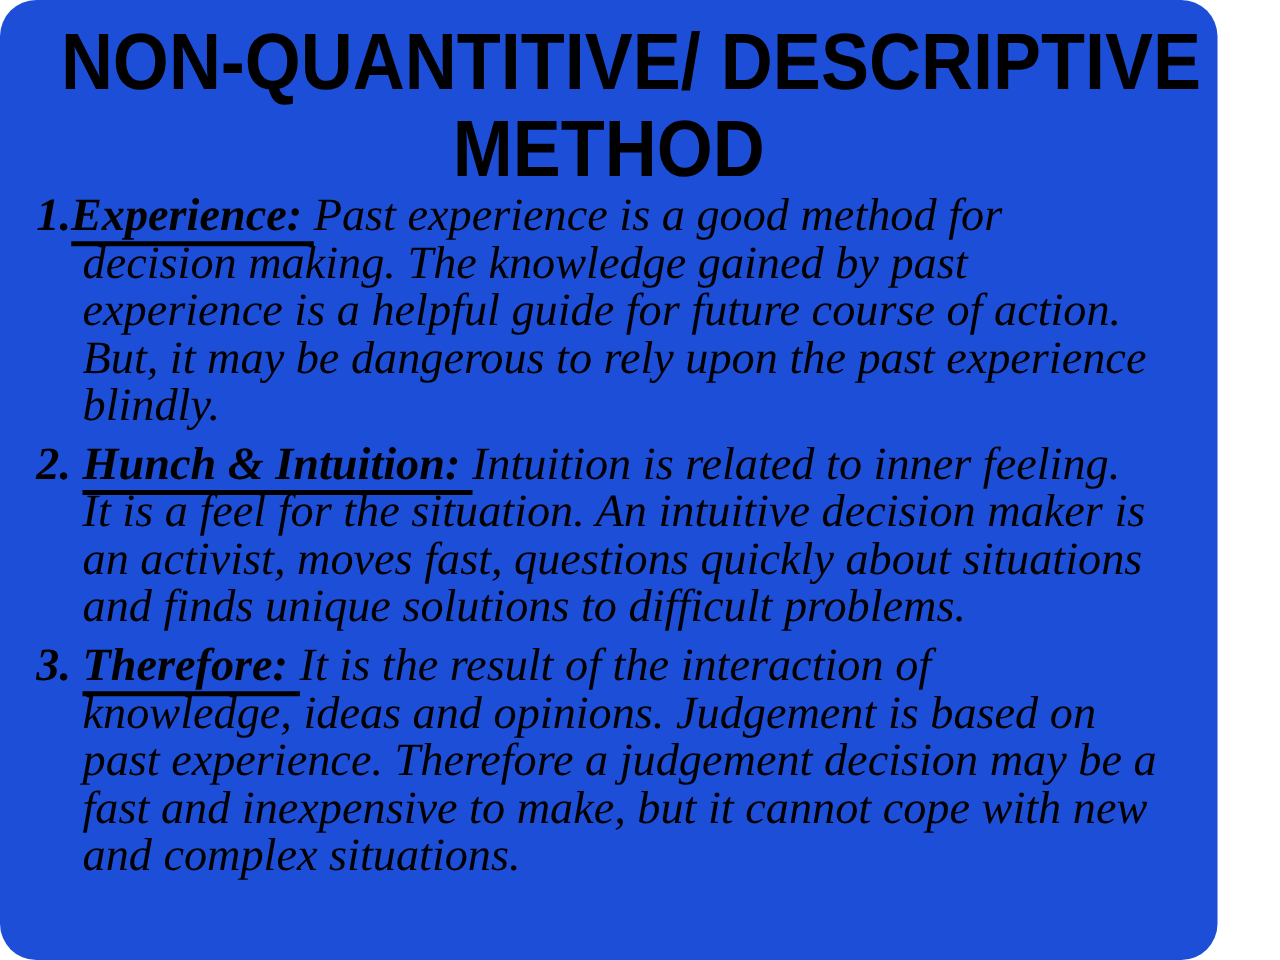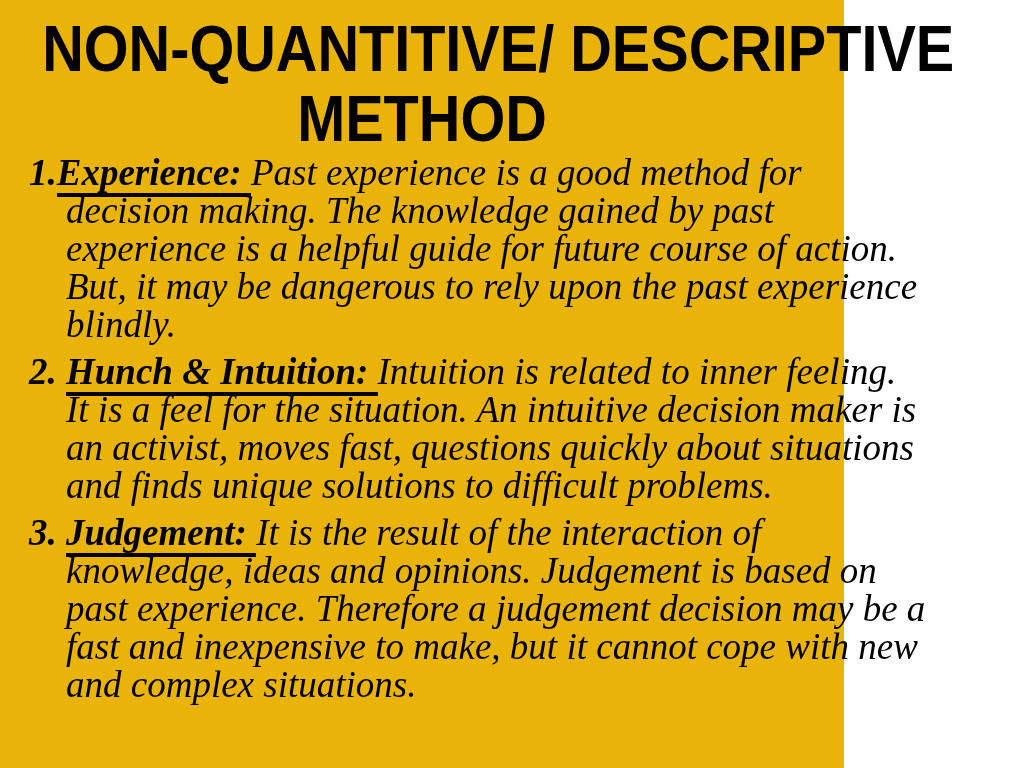--- a/index.html
+++ b/index.html
@@ -7,24 +7,25 @@
     padding: 0;
   }
   body {
     width: 1024px;
     height: 768px;
     background: #ffffff;
     overflow: hidden;
   }
   .slide {
     position: relative;
-    width: 844px;
+    width: 974px;
     height: 768px;
     color: #000000;
-    background: #eab308;
+    background: #1d4ed8;
+    border-radius: 29px;
   }
   .title {
     margin: 0;
     padding-top: 14px;
     font-family: "Liberation Sans", "DejaVu Sans", sans-serif;
     font-weight: bold;
     font-size: 64px;
     line-height: 70px;
     text-align: center;
     white-space: pre;            
@@ -67,19 +68,19 @@
   <div class="content">
     <p class="item"><span class="num">1.</span><span class="head">Experience: </span><span class="text">Past experience is a good method for
 decision making. The knowledge gained by past
 experience is a helpful guide for future course of action.
 But, it may be dangerous to rely upon the past experience
 blindly.</span></p>
     <p class="item"><span class="num">2. </span><span class="head">Hunch &amp; Intuition: </span><span class="text">Intuition is related to inner feeling.
 It is a feel for the situation. An intuitive decision maker is
 an activist, moves fast, questions quickly about situations
 and finds unique solutions to difficult problems.</span></p>
-    <p class="item"><span class="num">3. </span><span class="head">Judgement: </span><span class="text">It is the result of the interaction of
+    <p class="item"><span class="num">3. </span><span class="head">Therefore: </span><span class="text">It is the result of the interaction of
 knowledge, ideas and opinions. Judgement is based on
 past experience. Therefore a judgement decision may be a
 fast and inexpensive to make, but it cannot cope with new
 and complex situations.</span></p>
   </div>
 </div>
 
 </body></html>

